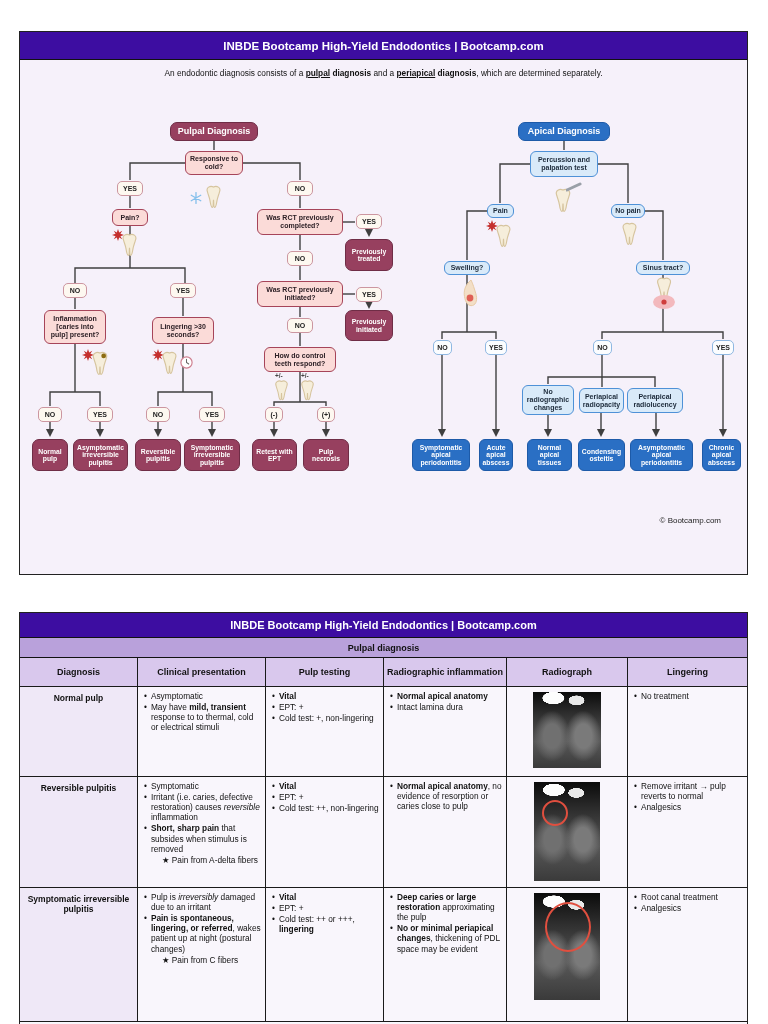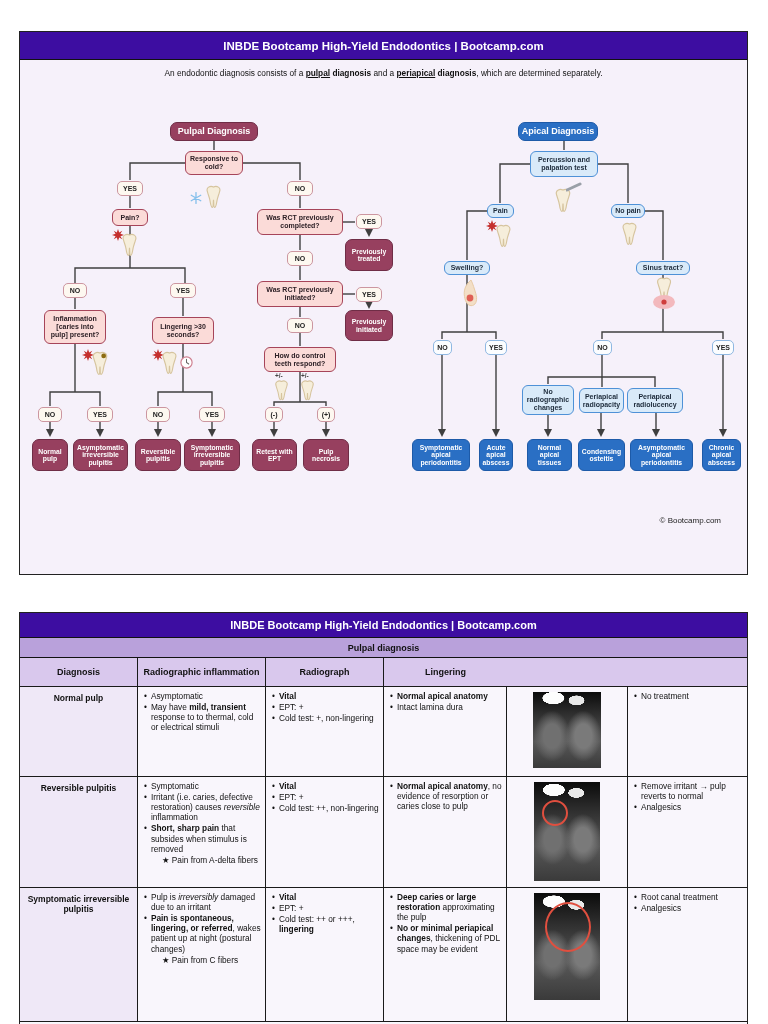--- a/index.html
+++ b/index.html
@@ -157,21 +157,21 @@
     <div class="fnode n-yn-pink" style="left: 146px; top: 407px; width: 24px; height: 15px;">NO</div>
     <div class="fnode n-yn-pink" style="left: 199px; top: 407px; width: 26px; height: 15px;">YES</div>
     <div class="fnode n-yn-pink" style="left: 265px; top: 407px; width: 18px; height: 15px;">(-)</div>
     <div class="fnode n-yn-pink" style="left: 317px; top: 407px; width: 18px; height: 15px;">(+)</div>
     <div class="fnode n-end-maroon" style="left: 32px; top: 439px; width: 36px; height: 32px;">Normal pulp</div>
     <div class="fnode n-end-maroon" style="left: 73px; top: 439px; width: 55px; height: 32px;">Asymptomatic irreversible pulpitis</div>
     <div class="fnode n-end-maroon" style="left: 135px; top: 439px; width: 46px; height: 32px;">Reversible pulpitis</div>
     <div class="fnode n-end-maroon" style="left: 184px; top: 439px; width: 56px; height: 32px;">Symptomatic irreversible pulpitis</div>
     <div class="fnode n-end-maroon" style="left: 252px; top: 439px; width: 45px; height: 32px;">Retest with EPT</div>
     <div class="fnode n-end-maroon" style="left: 303px; top: 439px; width: 46px; height: 32px;">Pulp necrosis</div>
-    <div class="fnode n-title-blue" style="left: 518px; top: 122px; width: 80px; height: 19px;">Apical Diagnosis</div>
+    <div class="fnode n-title-blue" style="left: 518px; top: 122px; width: 92px; height: 19px;">Apical Diagnosis</div>
     <div class="fnode n-q-blue" style="left: 530px; top: 151px; width: 68px; height: 26px;">Percussion and palpation test</div>
     <div class="fnode n-q-blue" style="left: 487px; top: 204px; width: 27px; height: 14px;">Pain</div>
     <div class="fnode n-q-blue" style="left: 611px; top: 204px; width: 34px; height: 14px;">No pain</div>
     <div class="fnode n-q-blue" style="left: 444px; top: 261px; width: 46px; height: 14px;">Swelling?</div>
     <div class="fnode n-q-blue" style="left: 636px; top: 261px; width: 54px; height: 14px;">Sinus tract?</div>
     <div class="fnode n-yn-blue" style="left: 433px; top: 340px; width: 19px; height: 15px;">NO</div>
     <div class="fnode n-yn-blue" style="left: 485px; top: 340px; width: 22px; height: 15px;">YES</div>
     <div class="fnode n-yn-blue" style="left: 593px; top: 340px; width: 19px; height: 15px;">NO</div>
     <div class="fnode n-yn-blue" style="left: 712px; top: 340px; width: 22px; height: 15px;">YES</div>
     <div class="fnode n-q-blue" style="left: 522px; top: 385px; width: 52px; height: 30px;">No radiographic changes</div>
@@ -272,20 +272,22 @@
 
 <div class="panel2">
   <div class="phdr2">
     <span>INBDE Bootcamp High-Yield Endodontics | Bootcamp.com</span>
   </div>
   <div class="pband">
     <span>Pulpal diagnosis</span>
   </div>
   <div class="colhdr">
     <div class="hcell">Diagnosis</div>
+    <div class="hcell">Clinical presentation</div>
+    <div class="hcell">Pulp testing</div>
     <div class="hcell">Radiographic inflammation</div>
     <div class="hcell">Radiograph</div>
     <div class="hcell">Lingering</div>
   </div>
   <div>
       <div class="trow">
         <div class="tcell diag">Normal pulp</div>
         <div class="tcell">
           <div class="bullet">
             <span class="dot">•</span>

